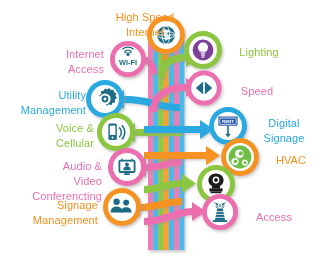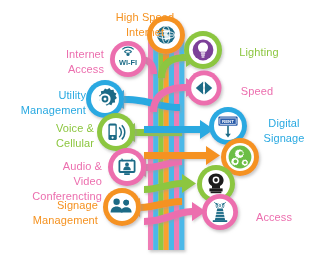--- a/index.html
+++ b/index.html
@@ -254,20 +254,21 @@
 
 <div class="lbl r" style="left:30px;top:121px;width:64px;color:#8cc63f;">Voice &amp;
 Cellular</div>
 
 <div class="lbl l" style="left:253px;top:116px;width:62px;color:#29a9e1;">Digital
 Signage</div>
 
 <div class="lbl r" style="left:4px;top:159px;width:98px;color:#ec6eae;">Audio &amp;
 Video Conferencting</div>
 
+<div class="lbl l" style="left:266px;top:153px;width:50px;color:#f59220;">HVAC</div>
 
 
 <div class="lbl r" style="left:30px;top:198px;width:68px;color:#f59220;">Signage
 Management</div>
 
 <div class="lbl l" style="left:246px;top:210px;width:56px;color:#ec6eae;">Access</div>
 
 </div>
 
 </body></html>

